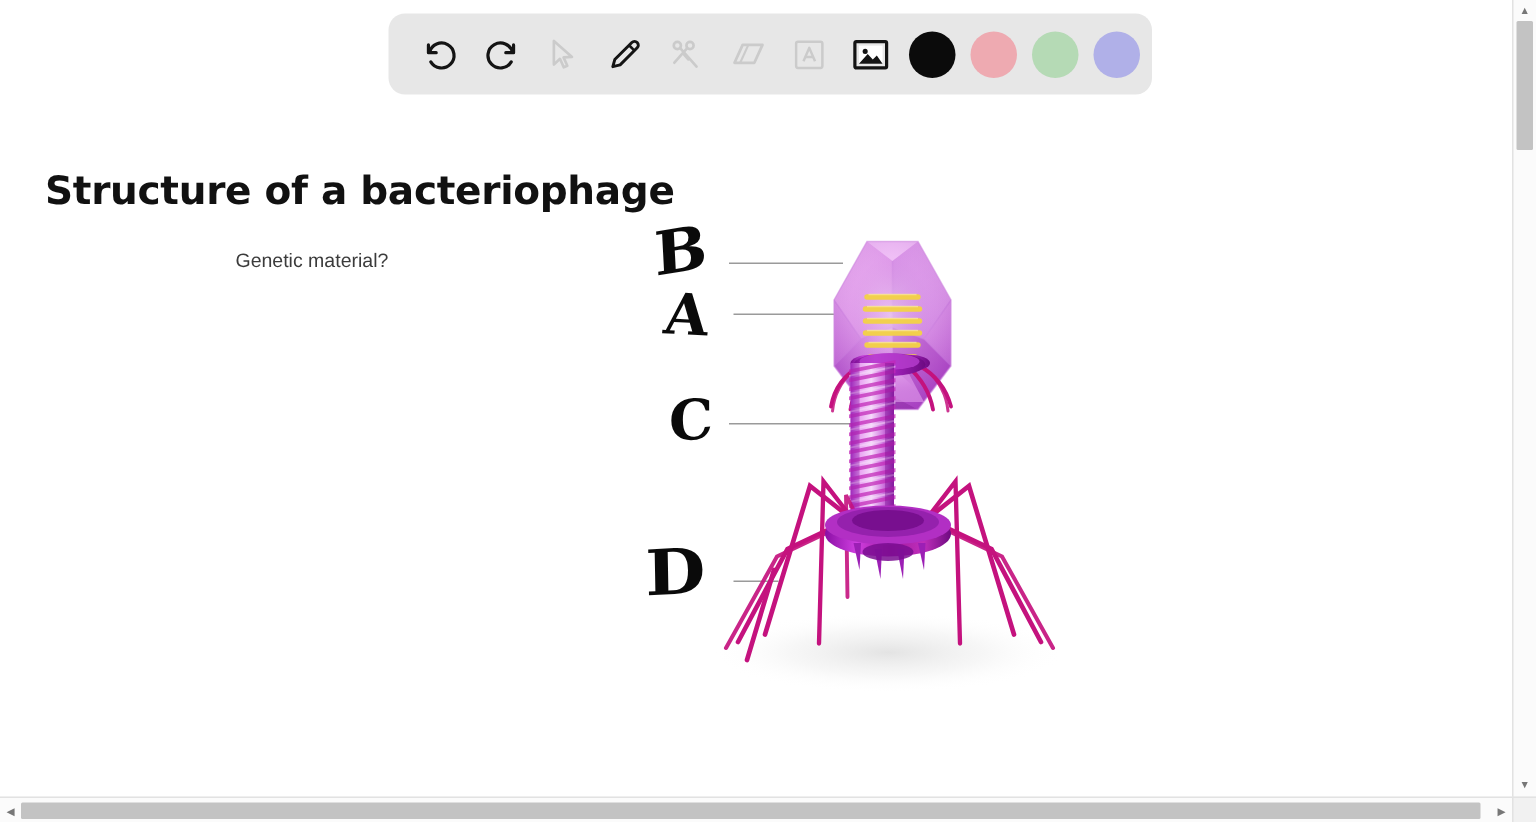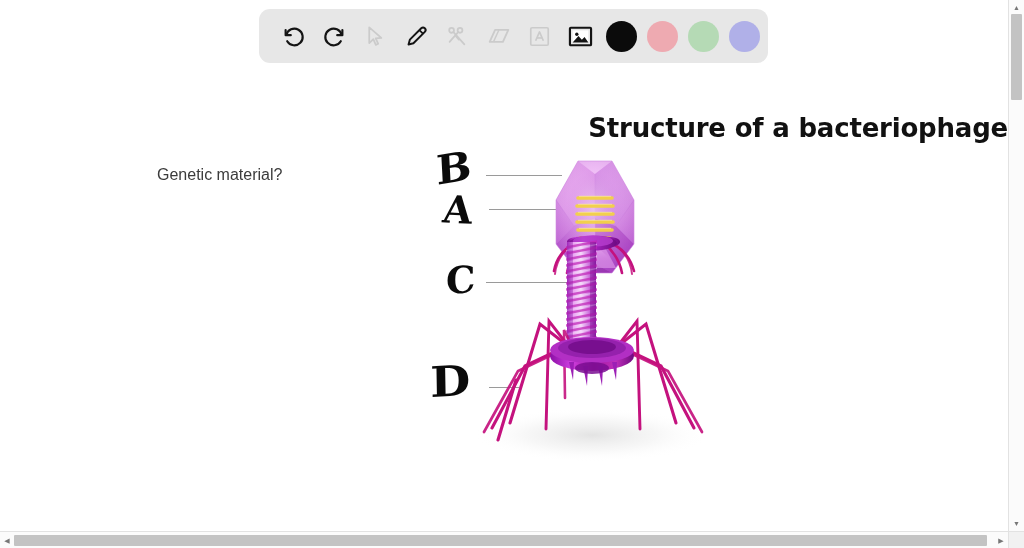--- a/index.html
+++ b/index.html
@@ -63,38 +63,38 @@
   .swatch i {
     display: block;
     width: 31px;
     height: 31px;
     border-radius: 50%;
   }
 
   
   #diagram-title {
     position: absolute;
-    left: 0;
+    left: 16px;
     top: 113px;
     width: 1008px;
-    text-align: right;
+    text-align: left;
     font-size: 26px;
     font-weight: bold;
     color: #111111;
     letter-spacing: -0.2px;
     font-family: "DejaVu Sans", sans-serif;
     padding-left: 14px;
     box-sizing: border-box;
   }
 
   #note-genetic {
     position: absolute;
     left: 157px;
     top: 166px;
-    font-size: 16px;
+    font-size: 13px;
     color: #3b3b3b;
     font-family: "Liberation Sans", sans-serif;
     white-space: nowrap;
   }
 
   
   .hand {
     position: absolute;
     font-family: "DejaVu Serif", serif;
     font-weight: bold;

